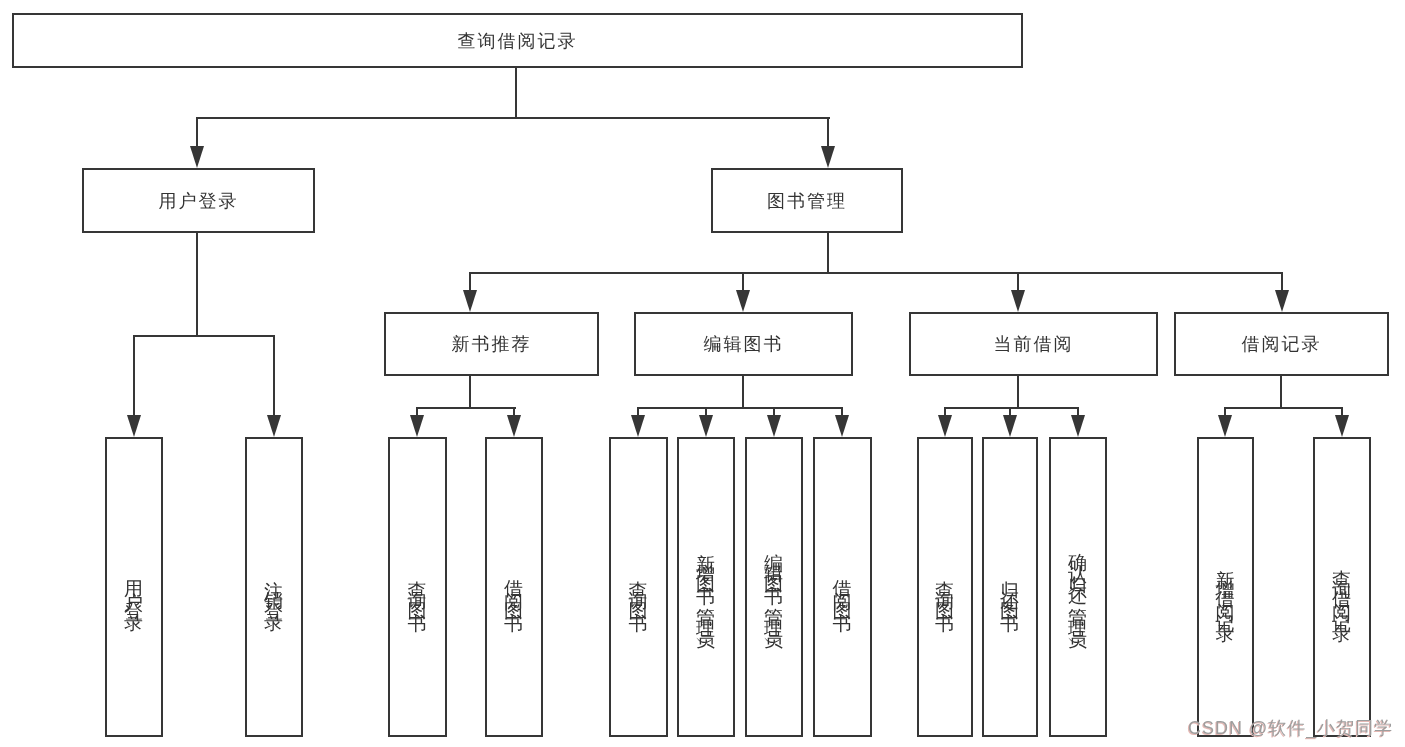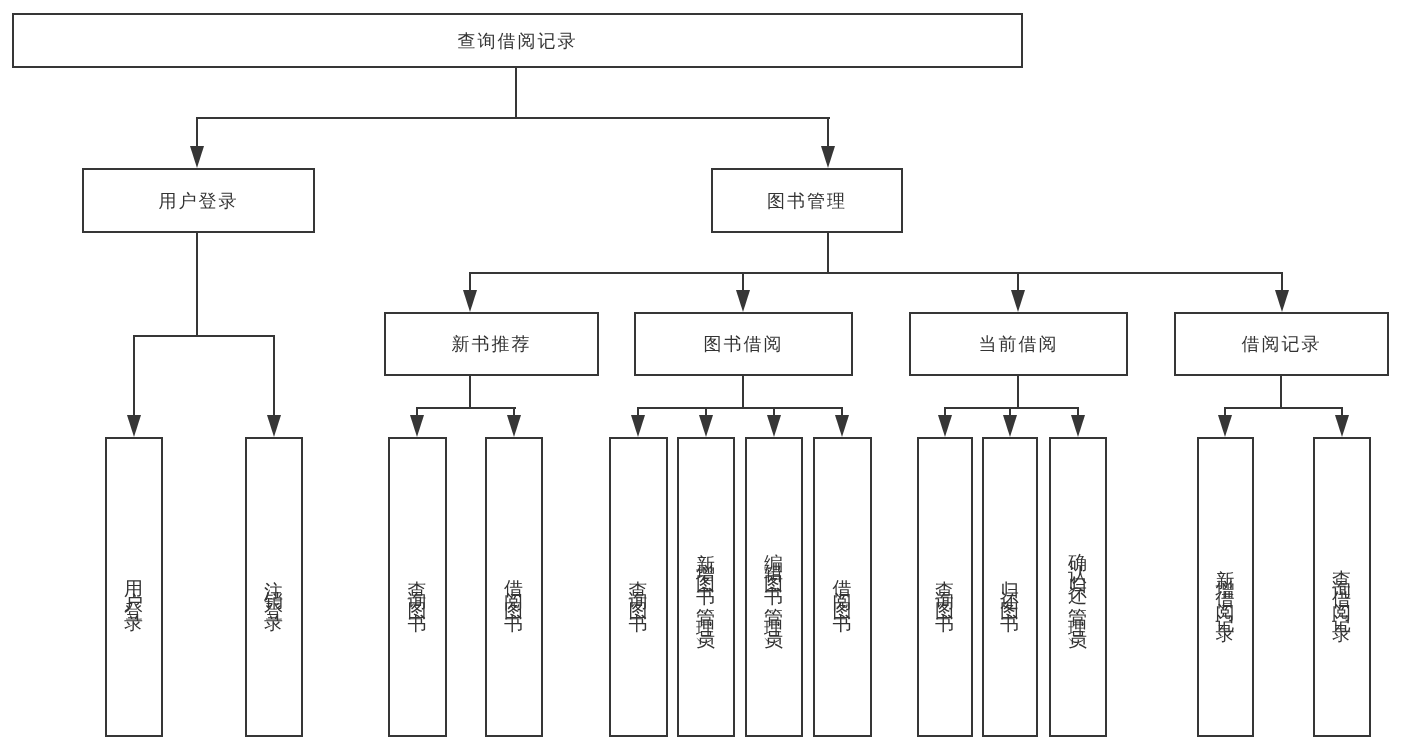--- a/index.html
+++ b/index.html
@@ -43,23 +43,23 @@
     <span class="hlabel">用户登录</span>
   </div>
   <div class="box" style="left:711px;top:168px;width:192px;height:65px;">
     <span class="hlabel">图书管理</span>
   </div>
 
   <div class="box" style="left:363px;top:312px;width:215px;height:64px;margin-left:21px;">
     <span class="hlabel">新书推荐</span>
   </div>
   <div class="box" style="left:634px;top:312px;width:219px;height:64px;">
-    <span class="hlabel">图书借阅</span>
+    <span class="hlabel">编辑图书</span>
   </div>
-  <div class="box" style="left:909px;top:312px;width:219px;height:64px;">
+  <div class="box" style="left:909px;top:312px;width:249px;height:64px;">
     <span class="hlabel">当前借阅</span>
   </div>
   <div class="box" style="left:1174px;top:312px;width:215px;height:64px;">
     <span class="hlabel">借阅记录</span>
   </div>
 
   <div class="box leaf" style="left:105px;top:437px;width:58px;height:300px;">
     <span class="vlabel">用户登录</span>
   </div>
   <div class="box leaf" style="left:245px;top:437px;width:58px;height:300px;">
@@ -155,14 +155,15 @@
   <div class="ar" style="left:1003px;top:415px;"></div>
   <div class="ar" style="left:1071px;top:415px;"></div>
 
   <div class="vl" style="left:1280px;top:376px;height:33px;"></div>
   <div class="hl" style="left:1224px;top:407px;width:119px;"></div>
   <div class="vl" style="left:1224px;top:407px;height:11px;"></div>
   <div class="vl" style="left:1341px;top:407px;height:11px;"></div>
   <div class="ar" style="left:1218px;top:415px;"></div>
   <div class="ar" style="left:1335px;top:415px;"></div>
 
+  <div class="watermark">CSDN @软件_小贺同学</div>
 
 </div>
 
 </body></html>

